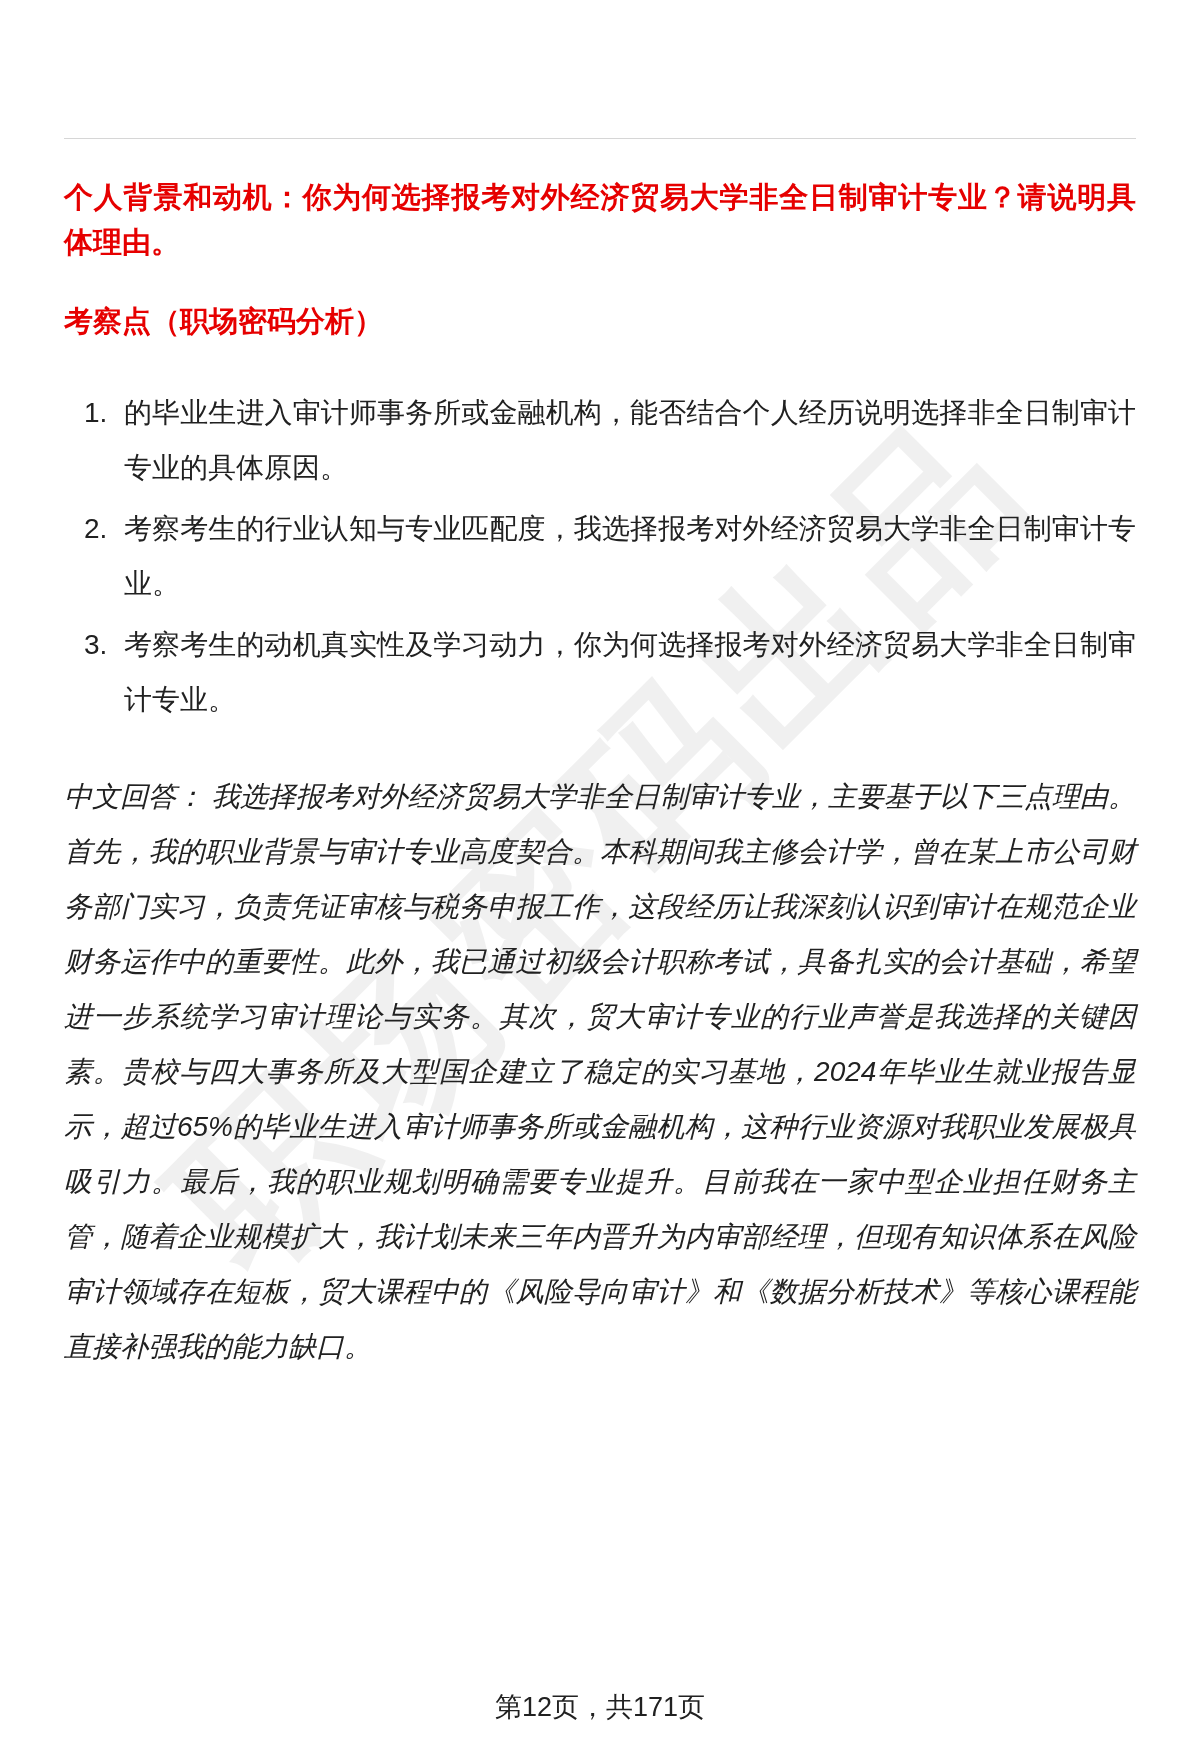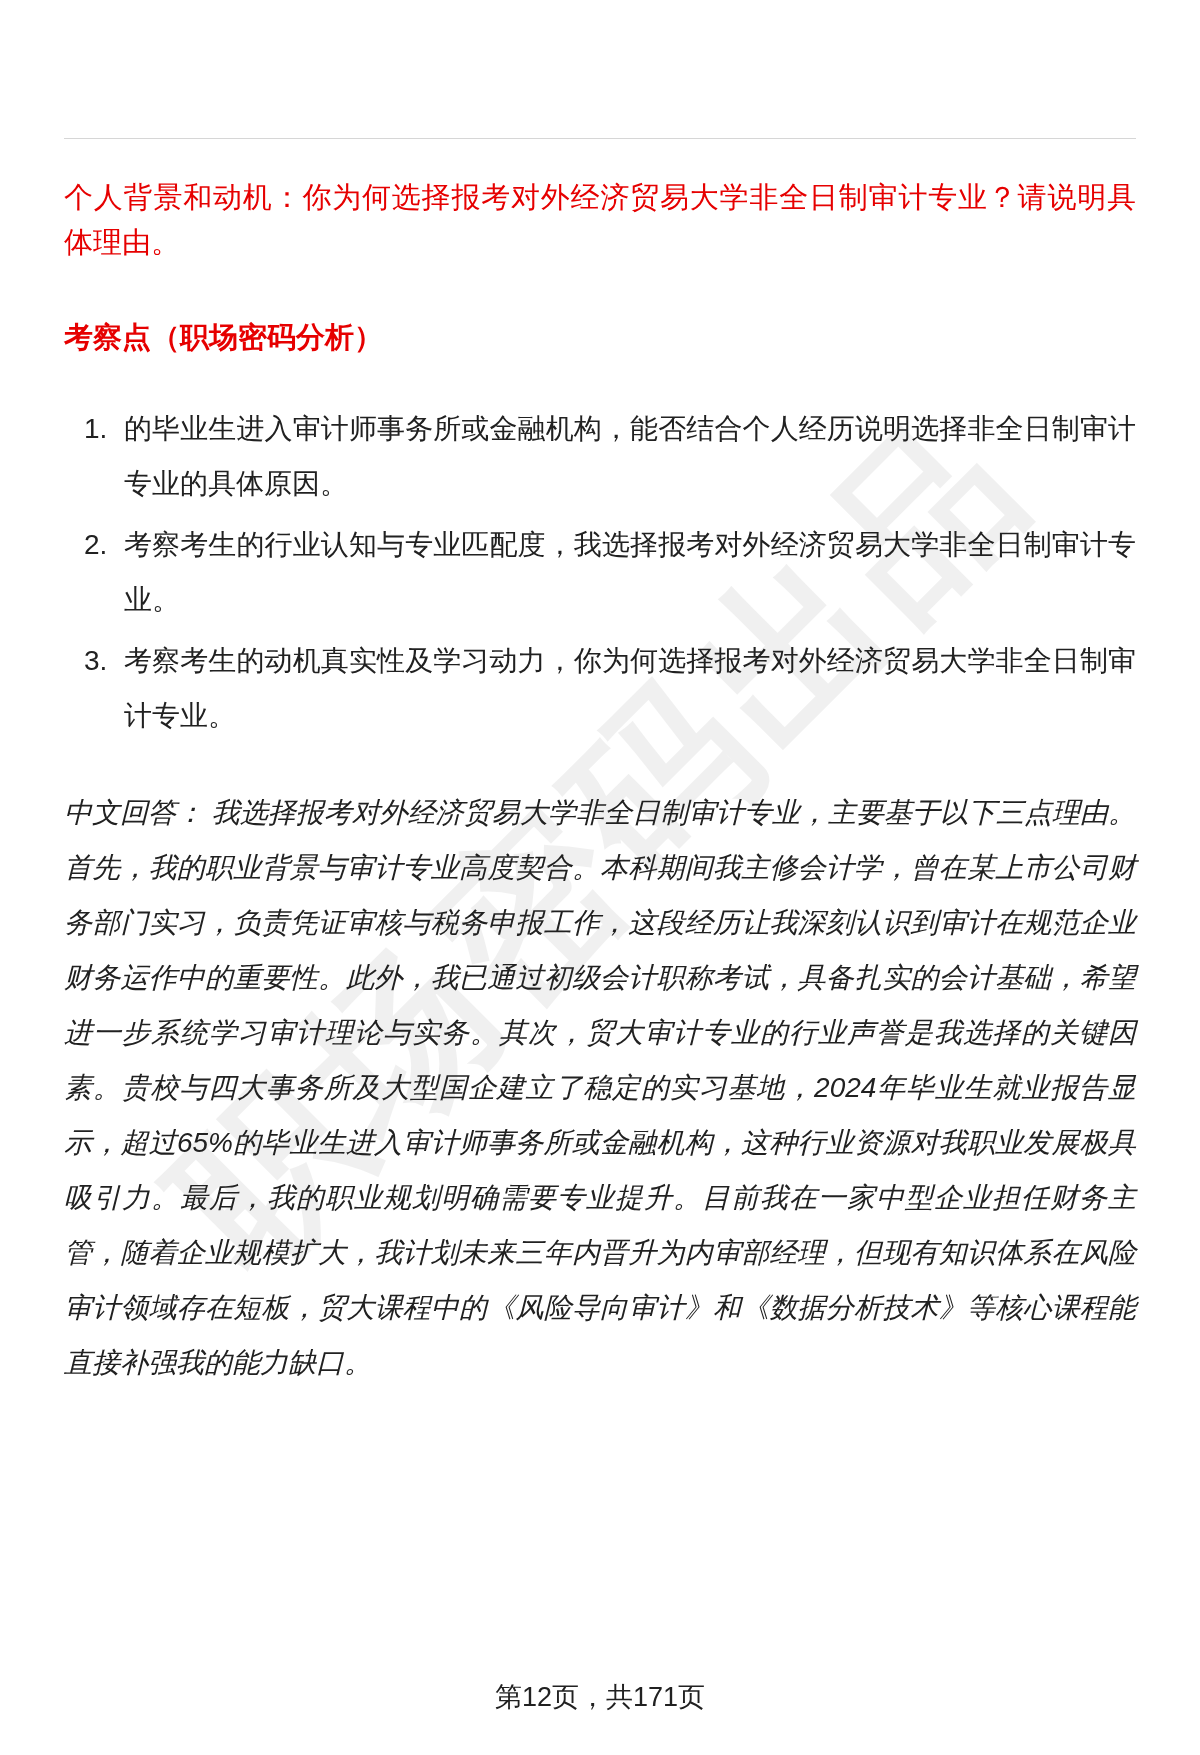--- a/index.html
+++ b/index.html
@@ -27,23 +27,23 @@
   }
   .divider {
     border: none;
     border-top: 1px solid #d6d6d6;
     height: 0;
     margin: 92px 0 36px 0;
   }
   .question-heading {
     color: #e60000;
     font-size: 29px;
-    font-weight: normal;
+    font-weight: bold;
     line-height: 45px;
-    margin-bottom: 54px;
+    margin-bottom: 38px;
     text-align: justify;
   }
   .section-heading {
     color: #e60000;
     font-size: 29px;
     font-weight: bold;
     line-height: 36px;
     margin-bottom: 46px;
   }
   .exam-points {
@@ -64,21 +64,21 @@
     text-align: left;
   }
   .exam-point .txt {
     flex: 1 1 auto;
     text-align: justify;
   }
   .answer { margin-top: 42px; font-style: italic; }
   .footer {
     position: absolute;
     left: 0;
-    bottom: 40px;
+    bottom: 30px;
     width: 100%;
     text-align: center;
     font-size: 27px;
     color: #212121;
     z-index: 2;
   }
   .watermark {
     position: absolute;
     left: 50%;
     top: 48%;

